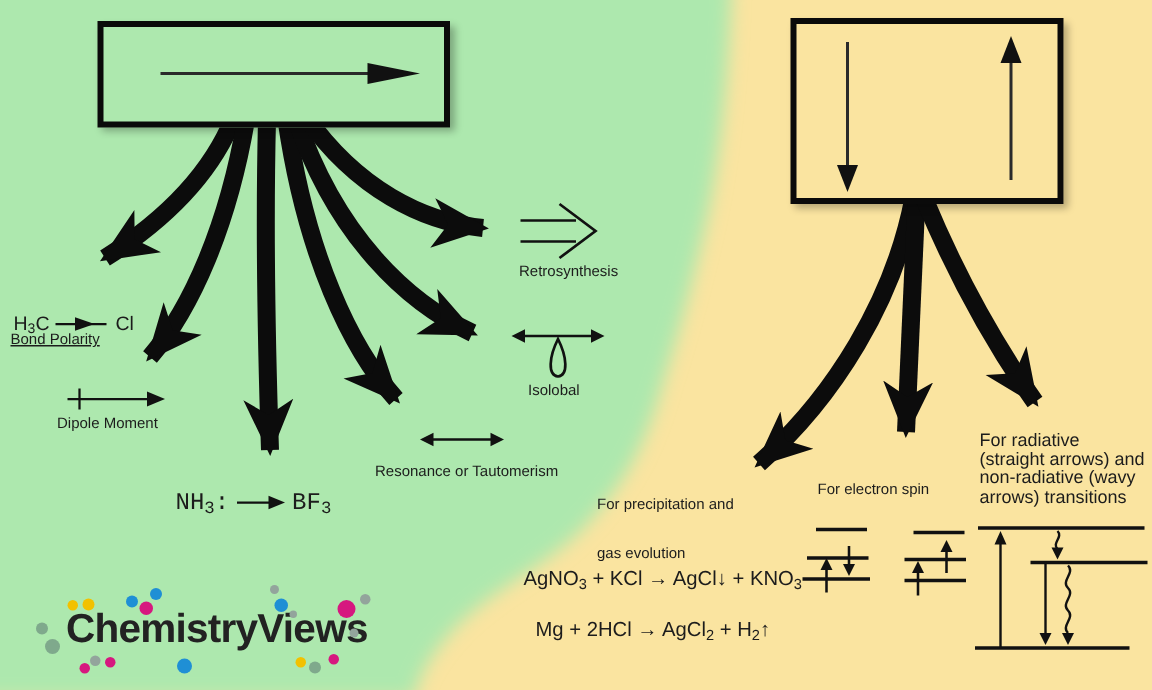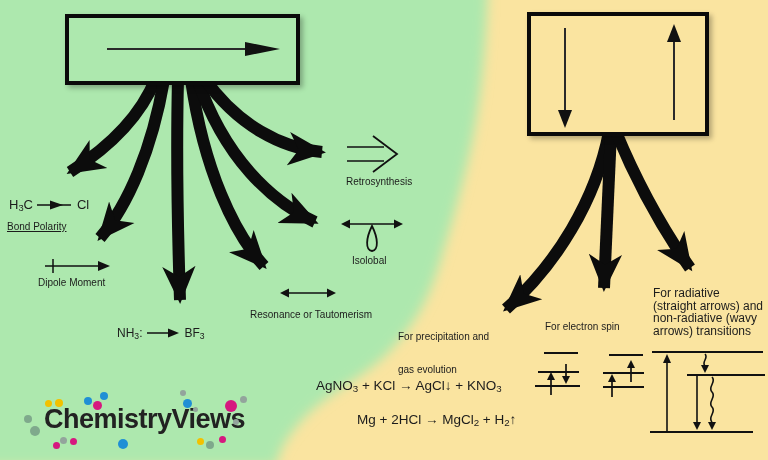--- a/index.html
+++ b/index.html
@@ -8,21 +8,21 @@
     --ink:#1c1c1c;
   }
   *{margin:0;padding:0;box-sizing:border-box;}
   html,body{width:768px;height:460px;overflow:hidden;}
   body{font-family:"Liberation Sans", sans-serif;color:var(--ink);}
   #stage{position:relative;width:768px;height:460px;background:var(--yellow);overflow:hidden;}
   #bg-svg,#fan-svg{position:absolute;left:0;top:0;}
   .abs{position:absolute;}
   .label{font-size:10px;color:var(--ink);white-space:nowrap;}
   .frow{display:flex;align-items:center;gap:4px;font-size:13px;white-space:nowrap;}
-  .frow.big{font-size:12px;}
+  .frow.big{font-size:16px;font-family:Liberation Mono, monospace;}
   sub{font-size:0.72em;line-height:0;vertical-align:-0.25em;}
   .eq{font-size:13.5px;white-space:nowrap;}
   .box{position:absolute;border:4px solid #0a0a0a;box-shadow:3px 3px 5px rgba(0,0,0,0.28);}
   .box svg{display:block;}
   #left-box{left:65px;top:14px;width:235px;height:71px;background:var(--green);}
   #right-box{left:527px;top:12px;width:182px;height:124px;background:var(--yellow);}
   .txtblock{font-size:12px;line-height:12.5px;white-space:nowrap;}
   .txtblock div{margin-bottom:0;}
   #logo-text{font-size:27px;font-weight:bold;letter-spacing:-0.5px;color:#222;white-space:nowrap;}
   .dot{position:absolute;border-radius:50%;}
@@ -74,21 +74,21 @@
         <line x1="34" y1="12" x2="34" y2="94" stroke="#2a2a2a" stroke-width="2"></line>
         <polygon points="27,94 41,94 34,112" fill="#111"></polygon>
       </g>
       <g>
         <line x1="143" y1="104" x2="143" y2="26" stroke="#2a2a2a" stroke-width="2"></line>
         <polygon points="136,26 150,26 143,8" fill="#111"></polygon>
       </g>
     </svg>
   </div>
 
-  <div class="abs frow" style="left:9px;top:197px;">
+  <div class="abs frow" style="left:9px;top:208px;">
     <span><span>H</span><sub>3</sub><span>C</span></span>
     <svg width="36" height="12">
       <line x1="0" y1="6" x2="34" y2="6" stroke="#111" stroke-width="1.5"></line>
       <polygon points="13,1.5 26,6 13,10.5" fill="#111"></polygon>
     </svg>
     <span>Cl</span>
   </div>
   <div class="abs label" style="left:7px;top:221px;text-decoration:underline;">Bond Polarity</div>
 
   <svg class="abs" style="left:43px;top:255px;" width="70" height="22">
@@ -125,22 +125,22 @@
   <svg class="abs" style="left:279px;top:284px;" width="58" height="18">
     <line x1="8" y1="9" x2="50" y2="9" stroke="#111" stroke-width="1.6"></line>
     <polygon points="10,4.5 10,13.5 1,9" fill="#111"></polygon>
     <polygon points="48,4.5 48,13.5 57,9" fill="#111"></polygon>
   </svg>
   <div class="abs label" style="left:398px;top:331px;">For precipitation and</div>
 
   <div class="abs label" style="left:250px;top:309px;">Resonance or Tautomerism</div>
   <div class="abs label" style="left:398px;top:364px;">gas evolution</div>
 
-  <div class="abs eq" style="left:316px;top:378px;"><span>AgNO</span><sub>3</sub><span> + KCl → AgCl↓  + KNO</span><sub>3</sub></div>
-  <div class="abs eq" style="left:357px;top:412px;"><span>Mg + 2HCl → MgCl</span><sub>2</sub><span> + H</span><sub>2</sub><span>↑</span></div>
+  <div class="abs eq" style="left:349px;top:378px;"><span>AgNO</span><sub>3</sub><span> + KCl → AgCl↓  + KNO</span><sub>3</sub></div>
+  <div class="abs eq" style="left:357px;top:412px;"><span>Mg + 2HCl → AgCl</span><sub>2</sub><span> + H</span><sub>2</sub><span>↑</span></div>
 
   <div class="abs label" style="left:545px;top:321px;">For electron spin</div>
   <svg class="abs" style="left:532px;top:347px;" width="122" height="58">
     <g stroke="#111" stroke-width="2.2">
       <line x1="12" y1="6" x2="46" y2="6"></line>
       <line x1="6" y1="25" x2="47" y2="25"></line>
       <line x1="3" y1="39" x2="48" y2="39"></line>
       <line x1="77" y1="8" x2="111" y2="8"></line>
       <line x1="71" y1="26" x2="112" y2="26"></line>
       <line x1="71" y1="40" x2="112" y2="40"></line>

